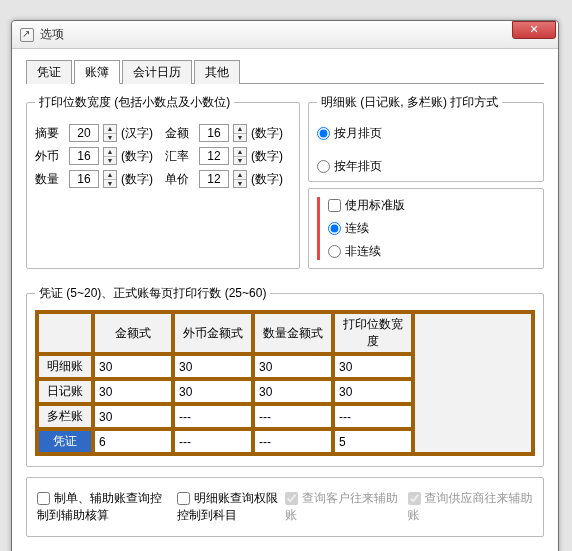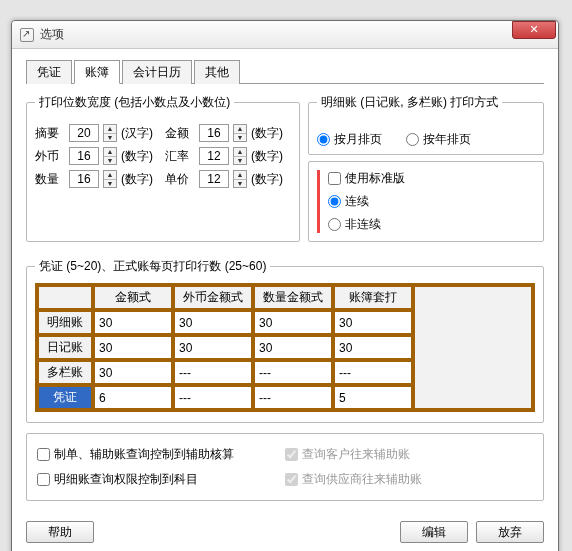--- a/index.html
+++ b/index.html
@@ -65,37 +65,37 @@
 }
 .spinner {
   display:inline-flex; flex-direction:column;
   border:1px solid #9a9a9a; width:14px; height:18px;
   background:#f4f4f4;
 }
 .spinner span { flex:1; font-size:7px; line-height:8px; text-align:center; cursor:pointer; color:#333;}
 .spinner span:first-child{border-bottom:1px solid #bbb;}
 .fs-right-wrap { width:252px; display:flex; flex-direction:column; gap:6px;}
 .fs-right-top { padding:6px 8px; }
-.radio-inline{ display:flex; gap:24px; margin-top:14px;}
+.radio-inline{ display:flex; gap:16px; margin-top:8px;flex-direction:column;}
 .fs-right-bot { display:flex; gap:6px; padding:8px; }
 .col { display:flex; flex-direction:column; gap:6px; }
 .col.left{ flex:1;}
 .col.right{ width:90px; border-left:3px solid #ef4444; padding-left:8px;}
 input[type=checkbox],input[type=radio]{ margin-right:4px; vertical-align:middle;}
 label{vertical-align:middle;}
 .fs-table { margin-top:16px; }
 table { border-collapse:collapse; width:100%; font-size:12px;}
 th,td { border:4px solid #a16207; padding:2px 4px; height:18px;}
 th { background:#f2f2f2; font-weight:normal; text-align:center;}
 td.rowhdr{ background:#f2f2f2; text-align:center; width:56px;}
 td.val{ text-align:left; width:80px;}
 tr.sel td.rowhdr{ background:#316ac5; color:#fff;}
 .fs-checks{ margin-top:10px; padding:12px 10px; }
 .chk-cols{ display:flex; }
-.chk-cols .ccol{ flex:1; display:flex; flex-direction:column; gap:8px;}
+.chk-cols .ccol{ flex:1; display:flex; flex-direction:row; gap:8px;}
 .disabled{ color:#9a9a9a;}
 .footer{ display:flex; gap:8px; padding:8px 14px; justify-content:flex-start;}
 .footer .spacer{flex:1;}
 button.btn{
   min-width:68px; height:22px;
   border:1px solid #888; background:linear-gradient(#fff,#e6e6e6);
   border-radius:2px; cursor:pointer; font-size:12px;
   padding: 0 10px;
 }
 button.btn:disabled{ color:#9a9a9a; cursor:default;}
@@ -193,21 +193,21 @@
 
     <fieldset class="fs-table">
       <legend>凭证 (5~20)、正式账每页打印行数 (25~60)</legend>
       <table>
         <tbody>
             <tr>
           <th></th>
           <th>金额式</th>
           <th>外币金额式</th>
           <th>数量金额式</th>
-          <th>账簿套打</th>
+          <th>打印位数宽度</th>
           <th class="greytail" rowspan="5" style="width:auto;border-left:1px solid #555;"></th>
         </tr>
         <tr>
           <td class="rowhdr">明细账</td>
           <td class="val">30</td>
           <td class="val">30</td>
           <td class="val">30</td>
           <td class="val">30</td>
         </tr>
         <tr>

